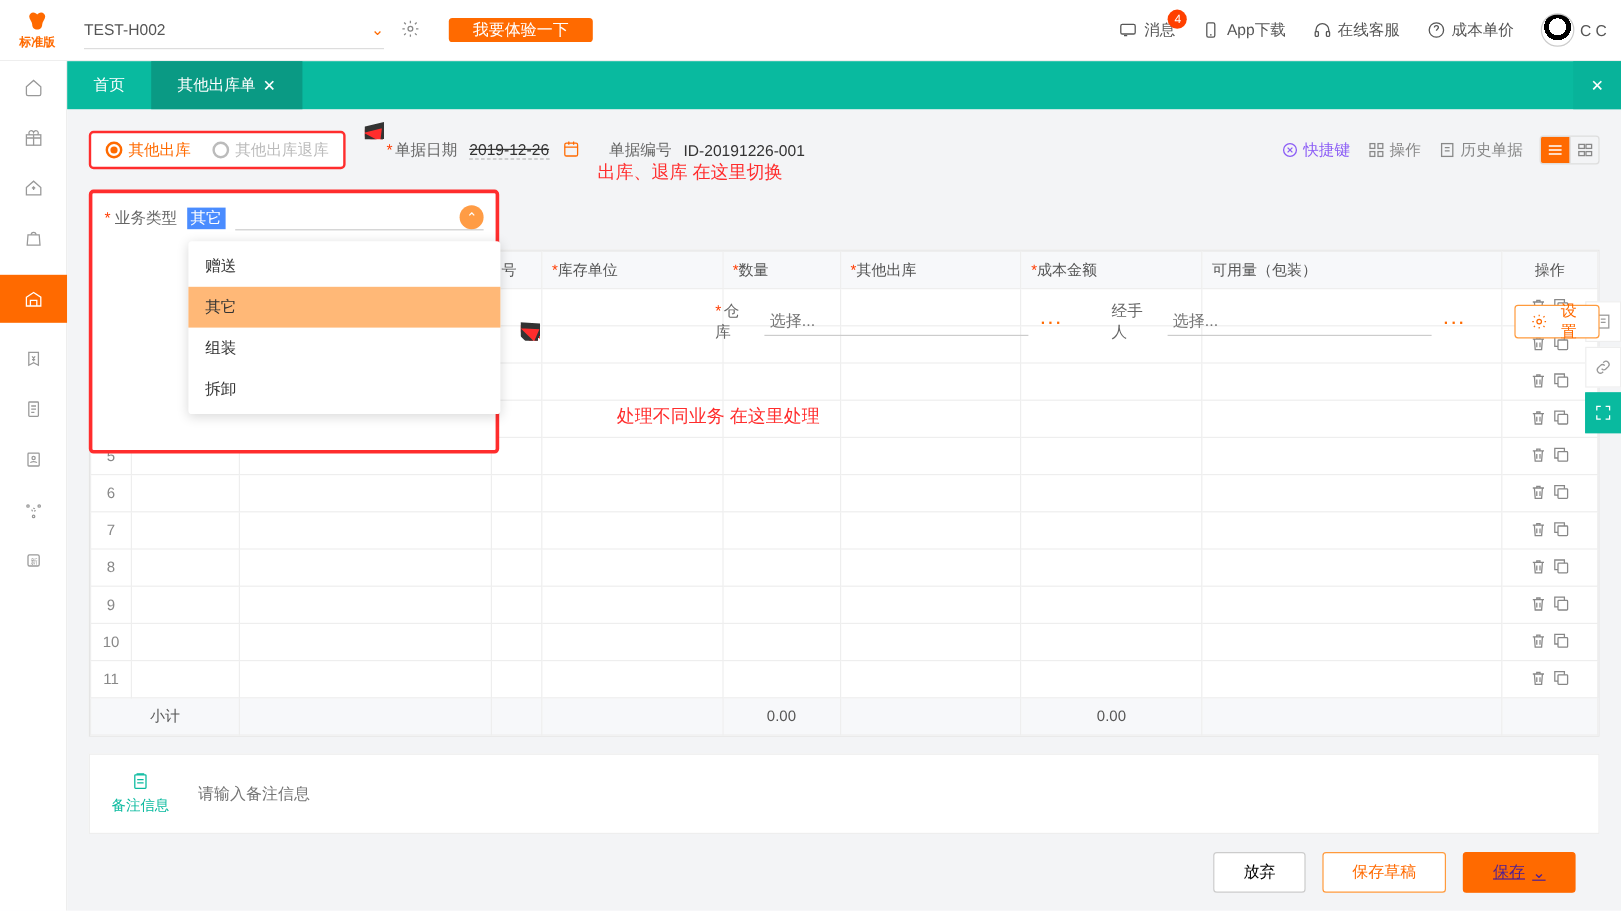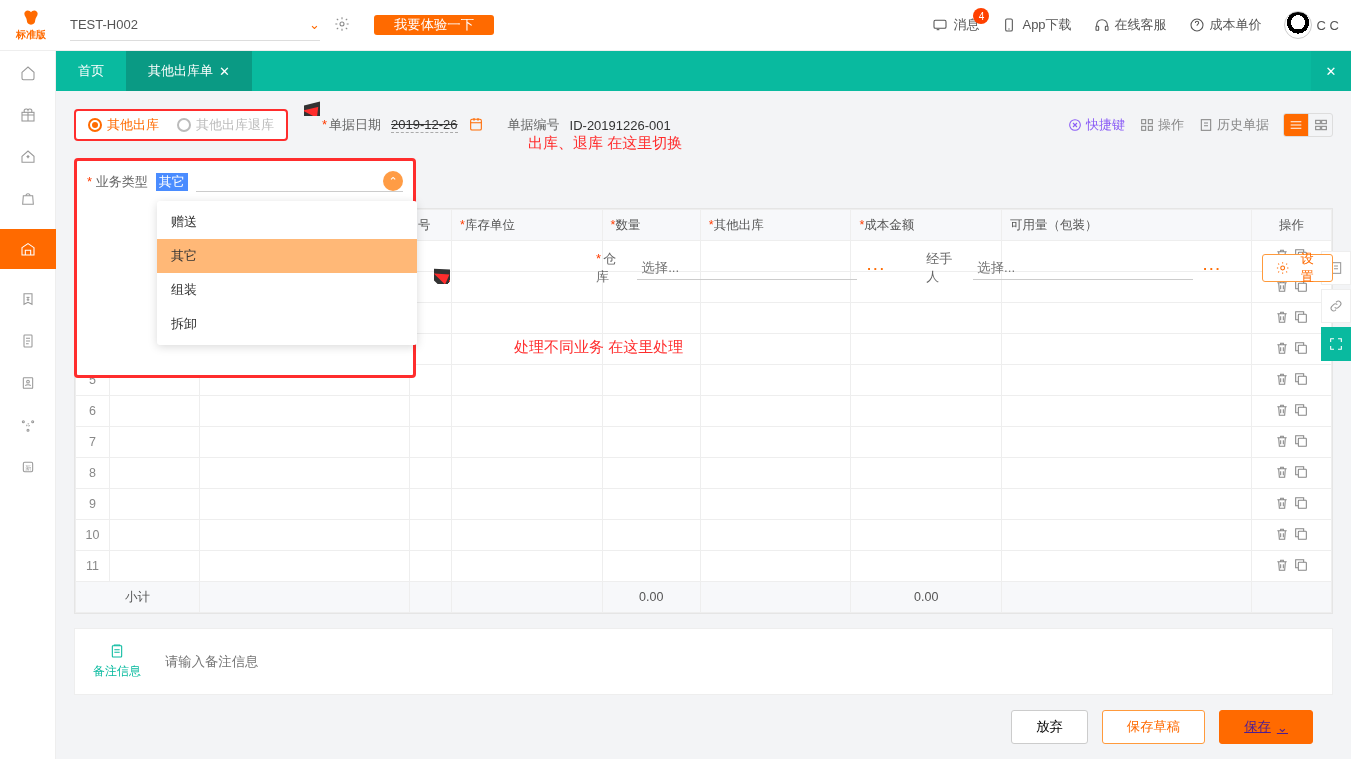--- a/index.html
+++ b/index.html
@@ -271,21 +271,21 @@
                 <svg viewBox="0 0 24 24">
                   <rect x="4" y="5" width="7" height="5"></rect>
                   <rect x="13" y="5" width="7" height="5"></rect>
                   <rect x="4" y="14" width="7" height="5"></rect>
                   <rect x="13" y="14" width="7" height="5"></rect>
                 </svg>
               </div>
           </div>
         </div>
 
-        <div class="ann" style="left:454px; top:30px;">出库、退库 在这里切换</div>
+        <div class="ann" style="left:424px; top:30px;">出库、退库 在这里切换</div>
         <svg class="arrow-red" style="left:230px; top:-4px;" width="200" height="40">
             <defs>
               <marker id="ah1" markerWidth="10" markerHeight="10" refX="2" refY="3" orient="auto">
                 <path d="M0,0 L0,6 L8,3 z" fill="#ff2d2d"></path>
               </marker>
             </defs>
             <line x1="195" y1="35" x2="10" y2="12" stroke="#ff2d2d" stroke-width="3" marker-end="url(#ah1)"></line>
           </svg>
       </div>
 

